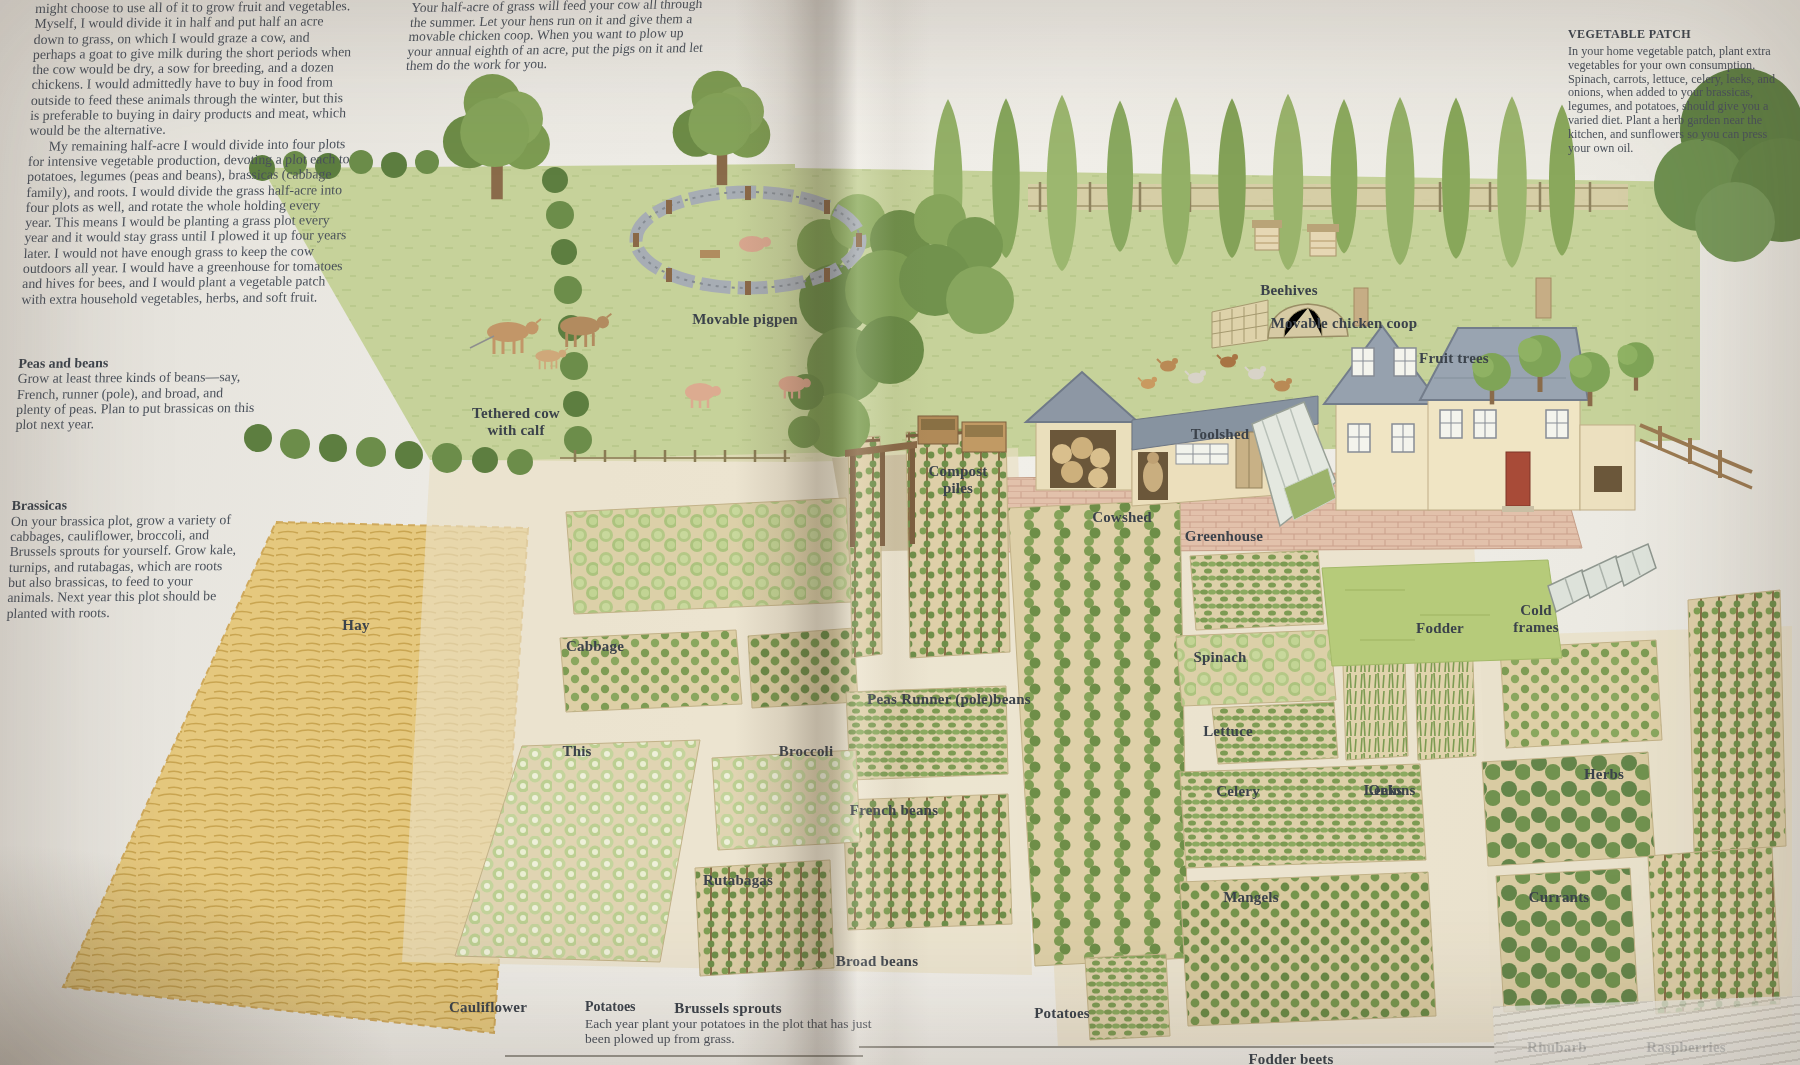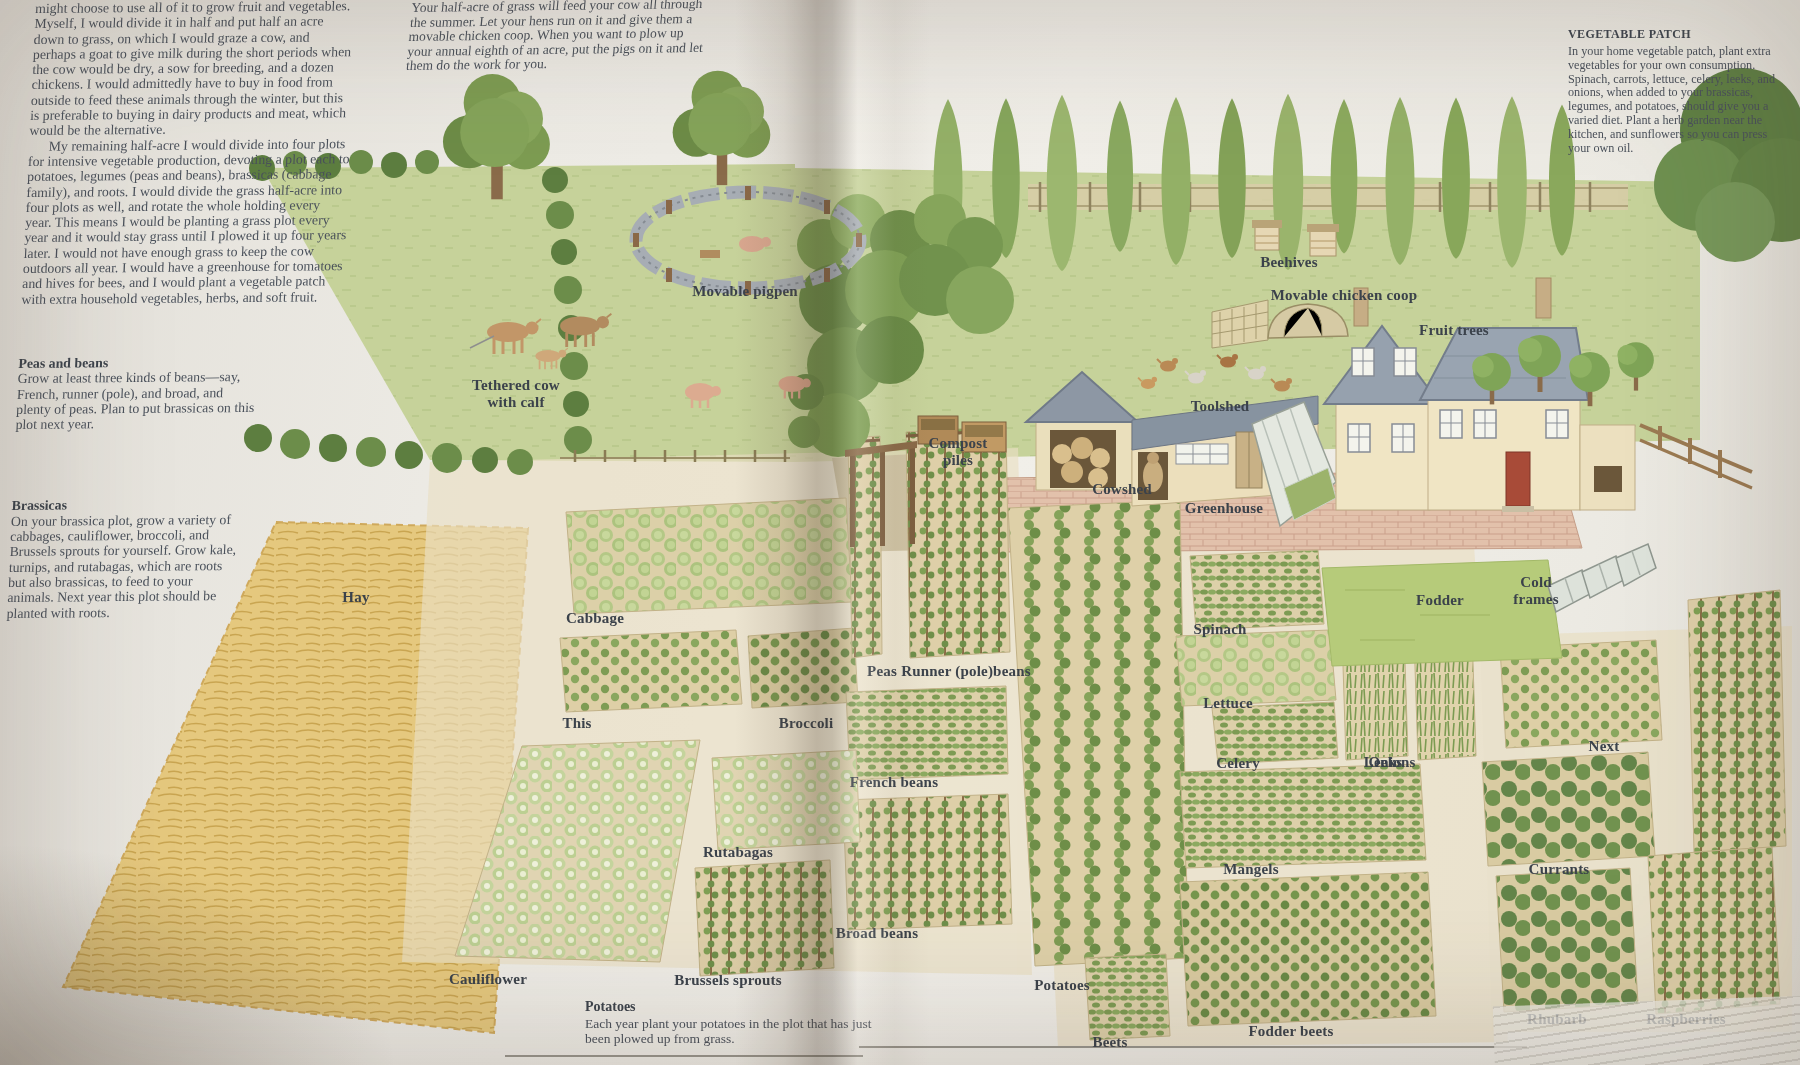--- a/index.html
+++ b/index.html
@@ -1,21 +1,21 @@
 <!DOCTYPE html>
 <html><head>
 <meta charset="utf-8">
 <style>
   html,body{margin:0;padding:0;background:#d8d5ce;}
   .photo{position:relative;width:1800px;height:1065px;overflow:hidden;
     background:linear-gradient(100deg,#e2dfd8 0%,#edebe5 28%,#f1efe9 55%,#eceae3 85%,#e4e1d9 100%);
     font-family:"Liberation Serif",serif;}
   .ill{position:absolute;inset:0;}
   .lbl{position:absolute;transform:translate(-50%,-50%);font:bold 15px "Liberation Serif",serif;
-       color:#3b424b;white-space:nowrap;letter-spacing:.2px;}
+       color:#3b424b;white-space:nowrap;letter-spacing:.2px;margin-top:28px;}
   .lbl.w2{white-space:normal;text-align:center;line-height:1.12;}
   .txt{position:absolute;color:#4a515b;}
   .leftcol{left:36px;top:-8px;width:322px;transform:skewX(-3.2deg) rotate(-.5deg);transform-origin:0 0;}
   .leftcol p{margin:0;font-size:13.8px;line-height:15.3px;}
   .frag{height:9px;overflow:hidden;}
   .frag p{margin-top:-7px;text-indent:66px;}
   .ind{text-indent:20px;}
   .subhead{font-weight:bold;font-size:14.2px;color:#3c434c;margin:0 0 1px;}
   .blockgap1{margin-top:49px;}
   .blockgap2{margin-top:66px;}
@@ -440,21 +440,21 @@
   <span class="lbl w2" style="left:1536px;top:591px;width:62px;">Cold frames</span>
   <span class="lbl" style="left:1220px;top:629px;">Spinach</span>
   <span class="lbl" style="left:882px;top:671px;">Peas</span>
   <span class="lbl" style="left:966px;top:671px;">Runner (pole)beans</span>
   <span class="lbl" style="left:1228px;top:703px;">Lettuce</span>
   <span class="lbl" style="left:577px;top:723px;">This</span>
   <span class="lbl" style="left:806px;top:723px;">Broccoli</span>
   <span class="lbl" style="left:1238px;top:763px;">Celery</span>
   <span class="lbl" style="left:1383px;top:762px;">Leeks</span>
   <span class="lbl" style="left:1392px;top:762px;">Onions</span>
-  <span class="lbl" style="left:1604px;top:746px;">Next</span>
+  <span class="lbl" style="left:1604px;top:746px;">Herbs</span>
   <span class="lbl" style="left:894px;top:782px;">French beans</span>
   <span class="lbl" style="left:738px;top:852px;">Rutabagas</span>
   <span class="lbl" style="left:1251px;top:869px;">Mangels</span>
   <span class="lbl" style="left:1559px;top:869px;">Currants</span>
   <span class="lbl" style="left:877px;top:933px;">Broad beans</span>
   <span class="lbl" style="left:488px;top:979px;">Cauliflower</span>
   <span class="lbl" style="left:728px;top:980px;">Brussels sprouts</span>
   <span class="lbl" style="left:1062px;top:985px;">Potatoes</span>
   <span class="lbl" style="left:1110px;top:1042px;">Beets</span>
   <span class="lbl" style="left:1291px;top:1031px;">Fodder beets</span>

